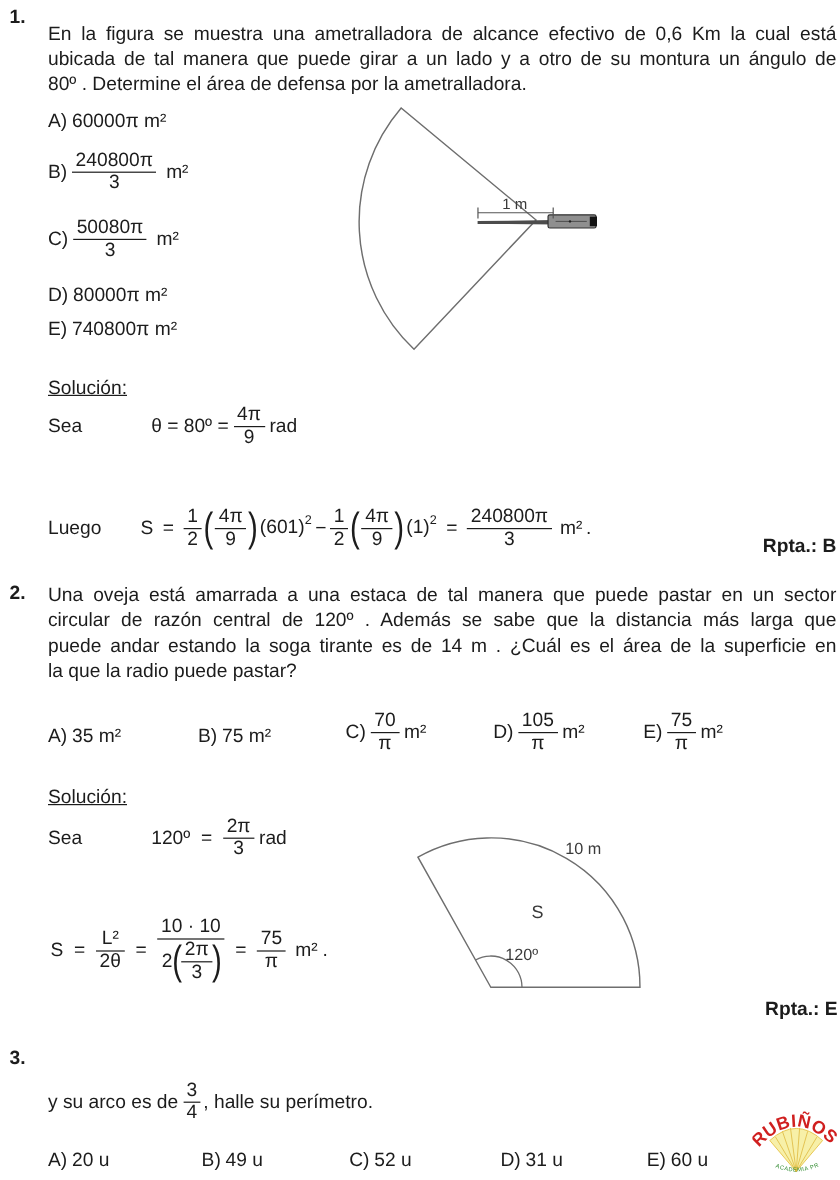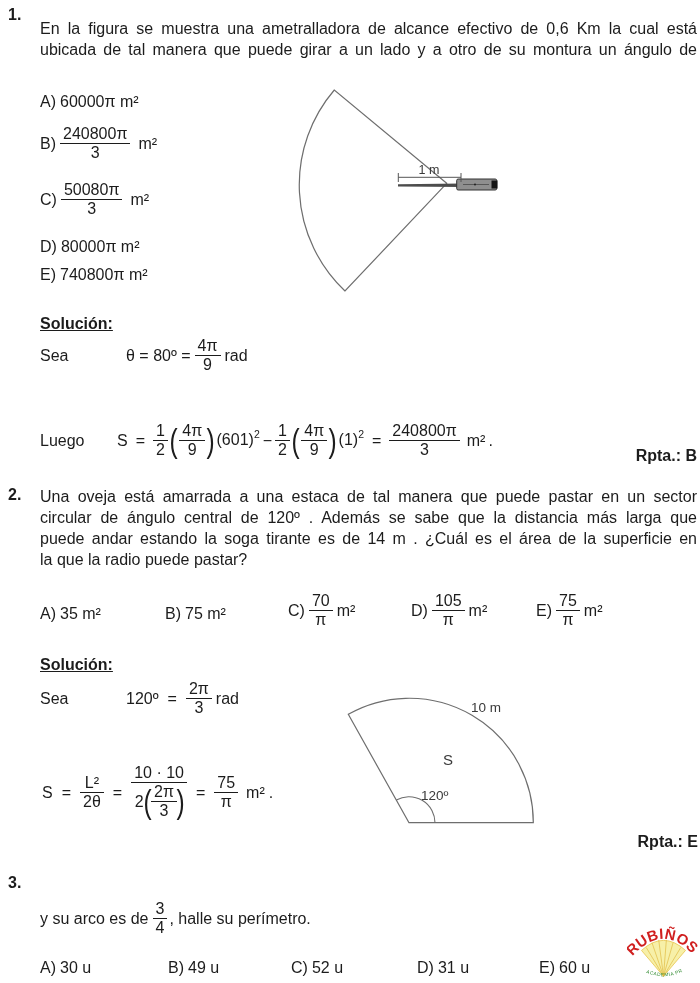--- a/index.html
+++ b/index.html
@@ -8,36 +8,37 @@
   .abs{position:absolute;}
   .qnum{font-weight:bold;}
   .para{width:657px;line-height:21px;}
   .jline{text-align:justify;text-align-last:justify;}
   .row{display:flex;align-items:center;gap:4px;line-height:19px;white-space:nowrap;}
   .frac{display:inline-flex;flex-direction:column;align-items:stretch;text-align:center;line-height:18px;}
   .fnum{padding:0 3px;}
   .fden{padding:0 3px;border-top:1.4px solid #1c1c1c;}
   .bp{font-size:34px;line-height:0.9;display:inline-block;transform:scaleX(0.72);margin:0 -3px;font-weight:400;}
   .tsup{font-size:10.5px;position:relative;top:-7px;}
-  .solhead{font-weight:bold;text-decoration:underline;}
+  .solhead{font-weight:normal;text-decoration:underline;}
   .rpta{font-weight:bold;}
   .w82{display:inline-block;width:82px;}
   .w74{display:inline-block;width:74px;}
   .meq{margin:0 5px;}
   svg text{font-family:"Liberation Sans",sans-serif;}
 </style>
 </head>
 <body>
 
 <div class="page">
 
   <div class="abs qnum" style="left:8px;top:6px">1.</div>
   <div class="abs para" style="left:40px;top:18px">
     <div class="jline">En la figura se muestra una ametralladora de alcance efectivo de 0,6 Km la cual está</div>
     <div class="jline">ubicada de tal manera que puede girar a un lado y a otro de su montura un ángulo de</div>
+    <div>80º . Determine el área de defensa por la ametralladora.</div>
   </div>
 
   <div class="abs row" style="left:40px;top:92px">
     <span>A)</span>
     <span>60000π m²</span>
   </div>
   <div class="abs row" style="left:40px;top:125px">
     <span>B)</span>
     <span class="frac">
         <span class="fnum">240800π</span>
@@ -121,21 +122,21 @@
       </span>
     <span style="margin-left:4px">m²</span>
     <span>.</span>
   </div>
 
   <div class="abs rpta" style="right:3px;top:447px">Rpta.: B</div>
 
   <div class="abs qnum" style="left:8px;top:486px">2.</div>
   <div class="abs para" style="left:40px;top:486px">
     <div class="jline">Una oveja está amarrada a una estaca de tal manera que puede pastar en un sector</div>
-    <div class="jline">circular de ángulo central de 120º . Además se sabe que la distancia más larga que</div>
+    <div class="jline">circular de razón central de 120º . Además se sabe que la distancia más larga que</div>
     <div class="jline">puede andar estando la soga tirante es de 14 m . ¿Cuál es el área de la superficie en</div>
     <div>la que la radio puede pastar?</div>
   </div>
 
   <div class="abs row" style="left:40px;top:604px">
     <span>A)</span>
     <span>35 m²</span>
   </div>
   <div class="abs row" style="left:165px;top:604px">
     <span>B)</span>
@@ -225,21 +226,21 @@
     <span>y su arco es de</span>
     <span class="frac">
         <span class="fnum">3</span>
         <span class="fden">4</span>
       </span>
     <span style="margin-left:-2px">, halle su perímetro.</span>
   </div>
 
   <div class="abs row" style="left:40px;top:958px">
     <span>A)</span>
-    <span>30 u</span>
+    <span>20 u</span>
   </div>
   <div class="abs row" style="left:168px;top:958px">
     <span>B)</span>
     <span>49 u</span>
   </div>
   <div class="abs row" style="left:291px;top:958px">
     <span>C)</span>
     <span>52 u</span>
   </div>
   <div class="abs row" style="left:417px;top:958px">

